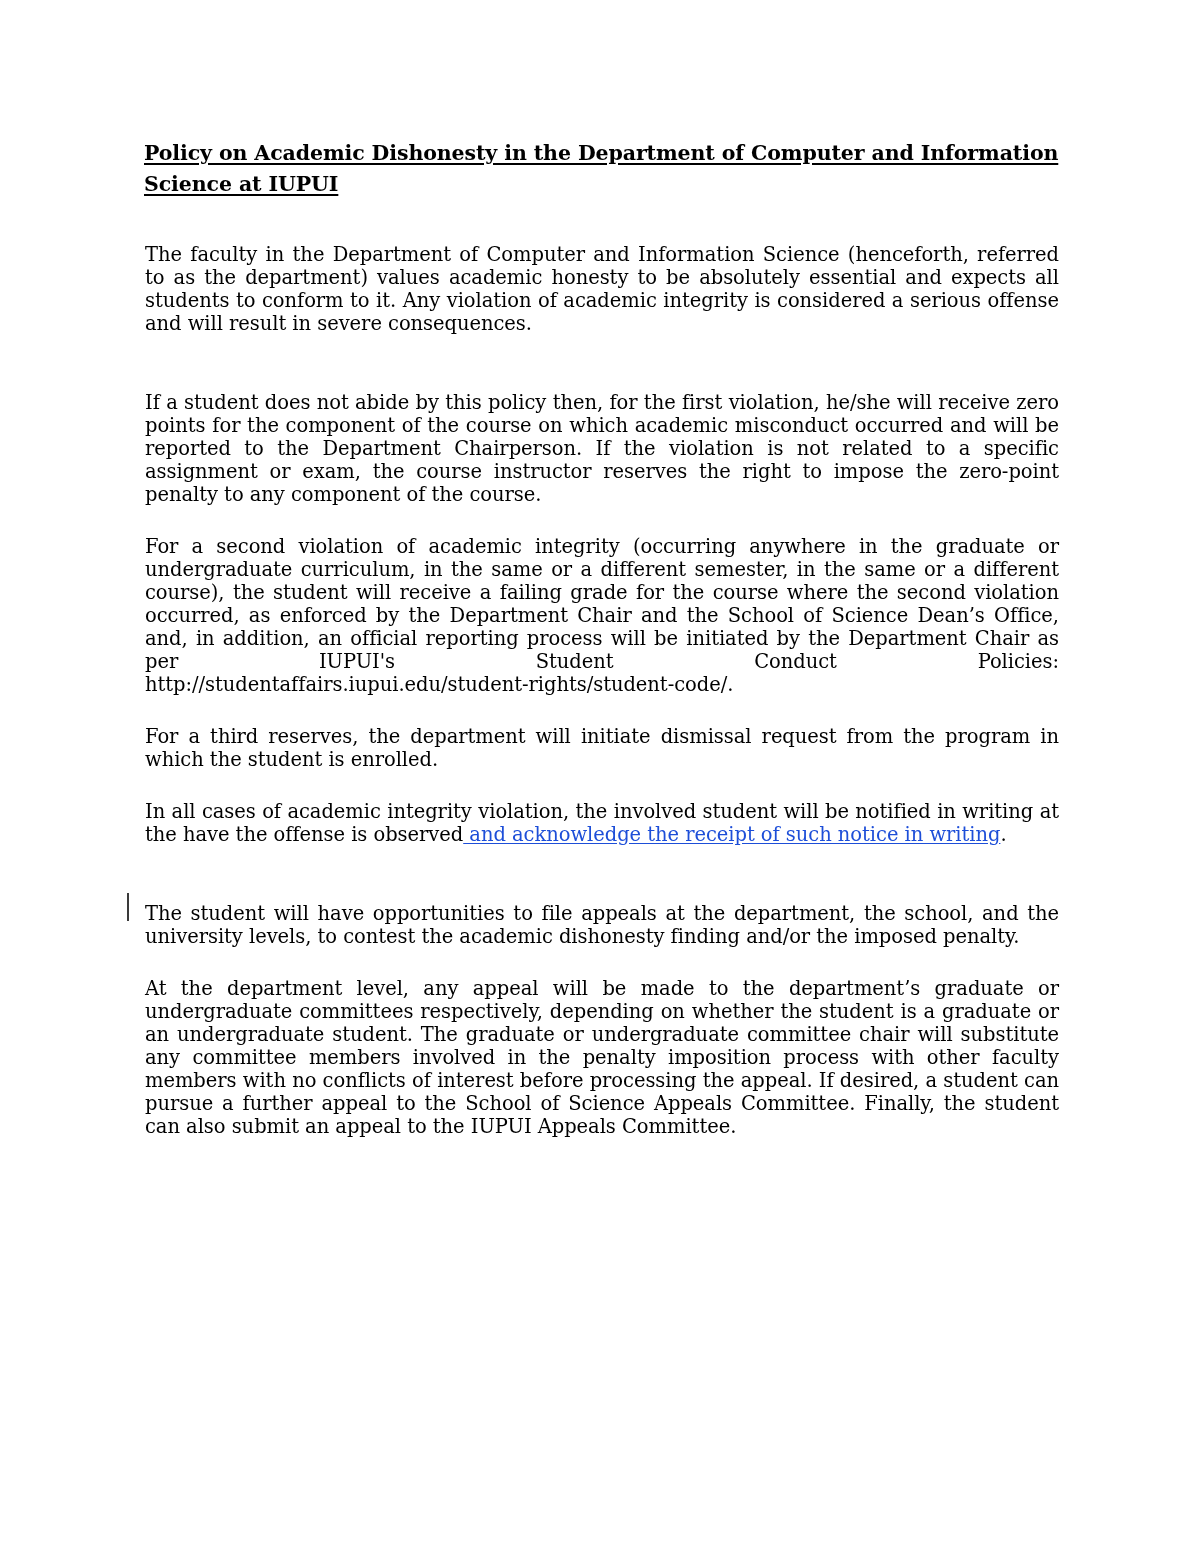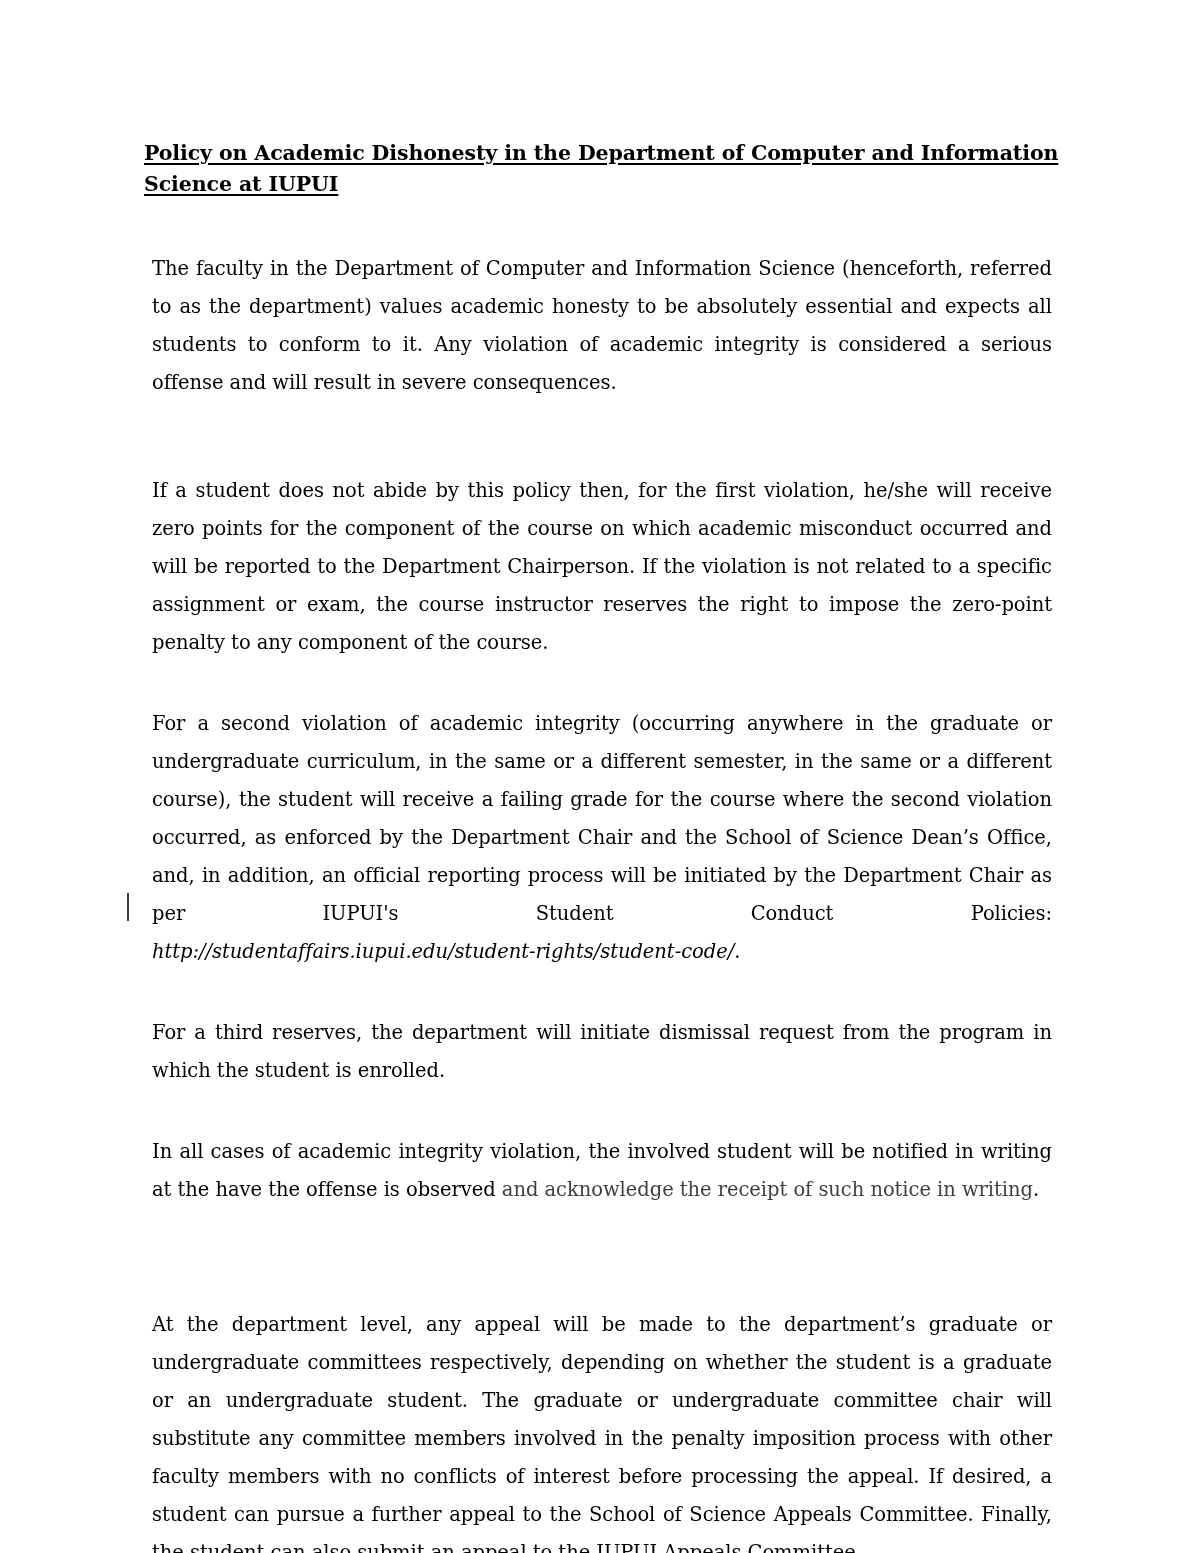--- a/index.html
+++ b/index.html
@@ -39,53 +39,53 @@
     font-weight: bold;
     text-decoration: underline;
     text-underline-offset: 3px;
     text-align: left;
     margin: 0 0 0 0;
     letter-spacing: -0.1px;
   }
 
   .para {
     font-size: 19.5px;
-    line-height: 38px;
+    line-height: 23px;
     text-align: justify;
-    margin: 8px;
+    margin: 1px;
     letter-spacing: -0.05px;
     position: relative;
   }
 
   .gap-title {
     height: 42px;
   }
 
   .gap {
     height: 27px;
   }
 
   .ins {
-    color: #404040;
+    color: #1d4ed8;
+    text-decoration: underline;
     text-underline-offset: 2px;
   }
 
   
   .change-bar {
     position: absolute;
     left: 127px;
     top: 893px;
     width: 2px;
     height: 28px;
     background: #3a3a3a;
   }
 
   .nowrap-url {
     white-space: nowrap;
-    font-style: italic;
   }
 </style>
 </head>
 <body>
 
 <div class="page">
 
   <div class="doc-body">
 
     <h1 class="doc-title">Policy on Academic Dishonesty in the Department of Computer and Information Science at IUPUI</h1>
@@ -111,20 +111,21 @@
 
     <div class="gap"></div>
 
     <p class="para"><span>In all cases of academic integrity violation, the involved student will be notified in writing at the have the offense is observed</span><span class="ins"> and acknowledge the receipt of such notice in writing</span><span>.</span></p>
 
     <div class="gap"></div>
 
 
     <div class="gap"></div>
 
+    <p class="para">The student will have opportunities to file appeals at the department, the school, and the university levels, to contest the academic dishonesty finding and/or the imposed penalty.</p>
 
     <div class="gap"></div>
 
     <p class="para">At the department level, any appeal will be made to the department’s graduate or undergraduate committees respectively, depending on whether the student is a graduate or an undergraduate student. The graduate or undergraduate committee chair will substitute any committee members involved in the penalty imposition process with other faculty members with no conflicts of interest before processing the appeal. If desired, a student can pursue a further appeal to the School of Science Appeals Committee. Finally, the student can also submit an appeal to the IUPUI Appeals Committee.</p>
 
   </div>
 
   <div class="change-bar"></div>
 
 </div>

